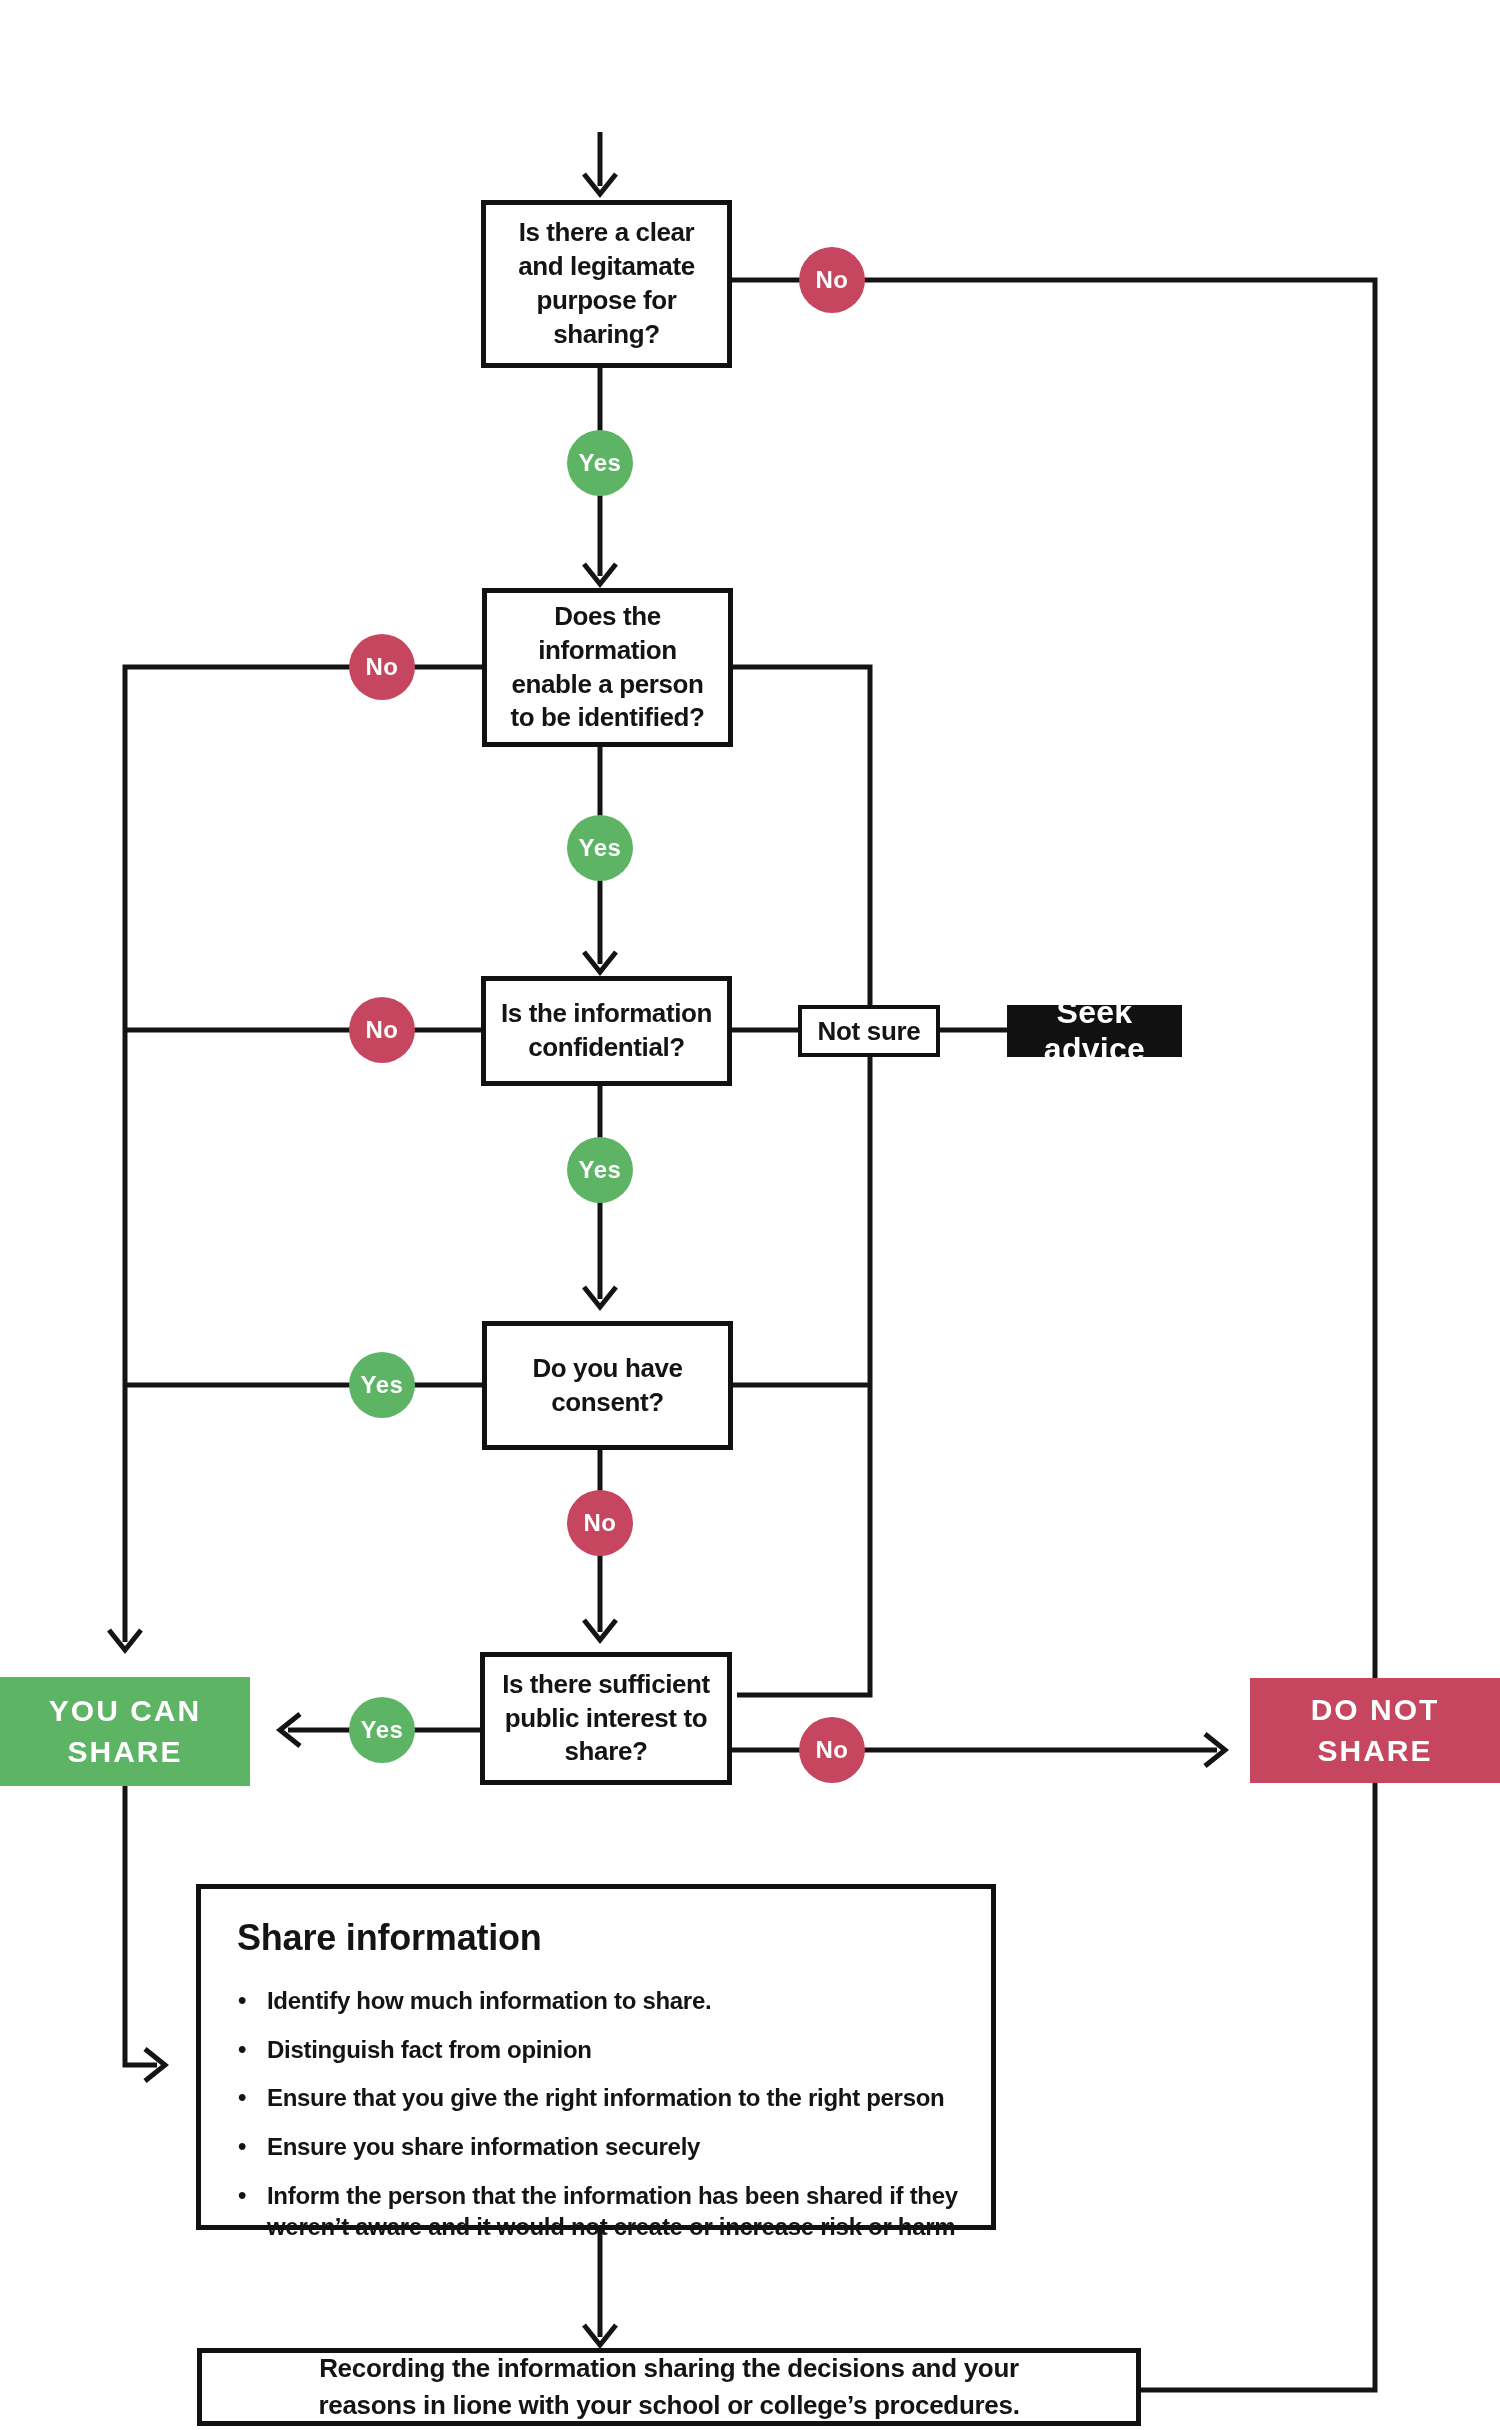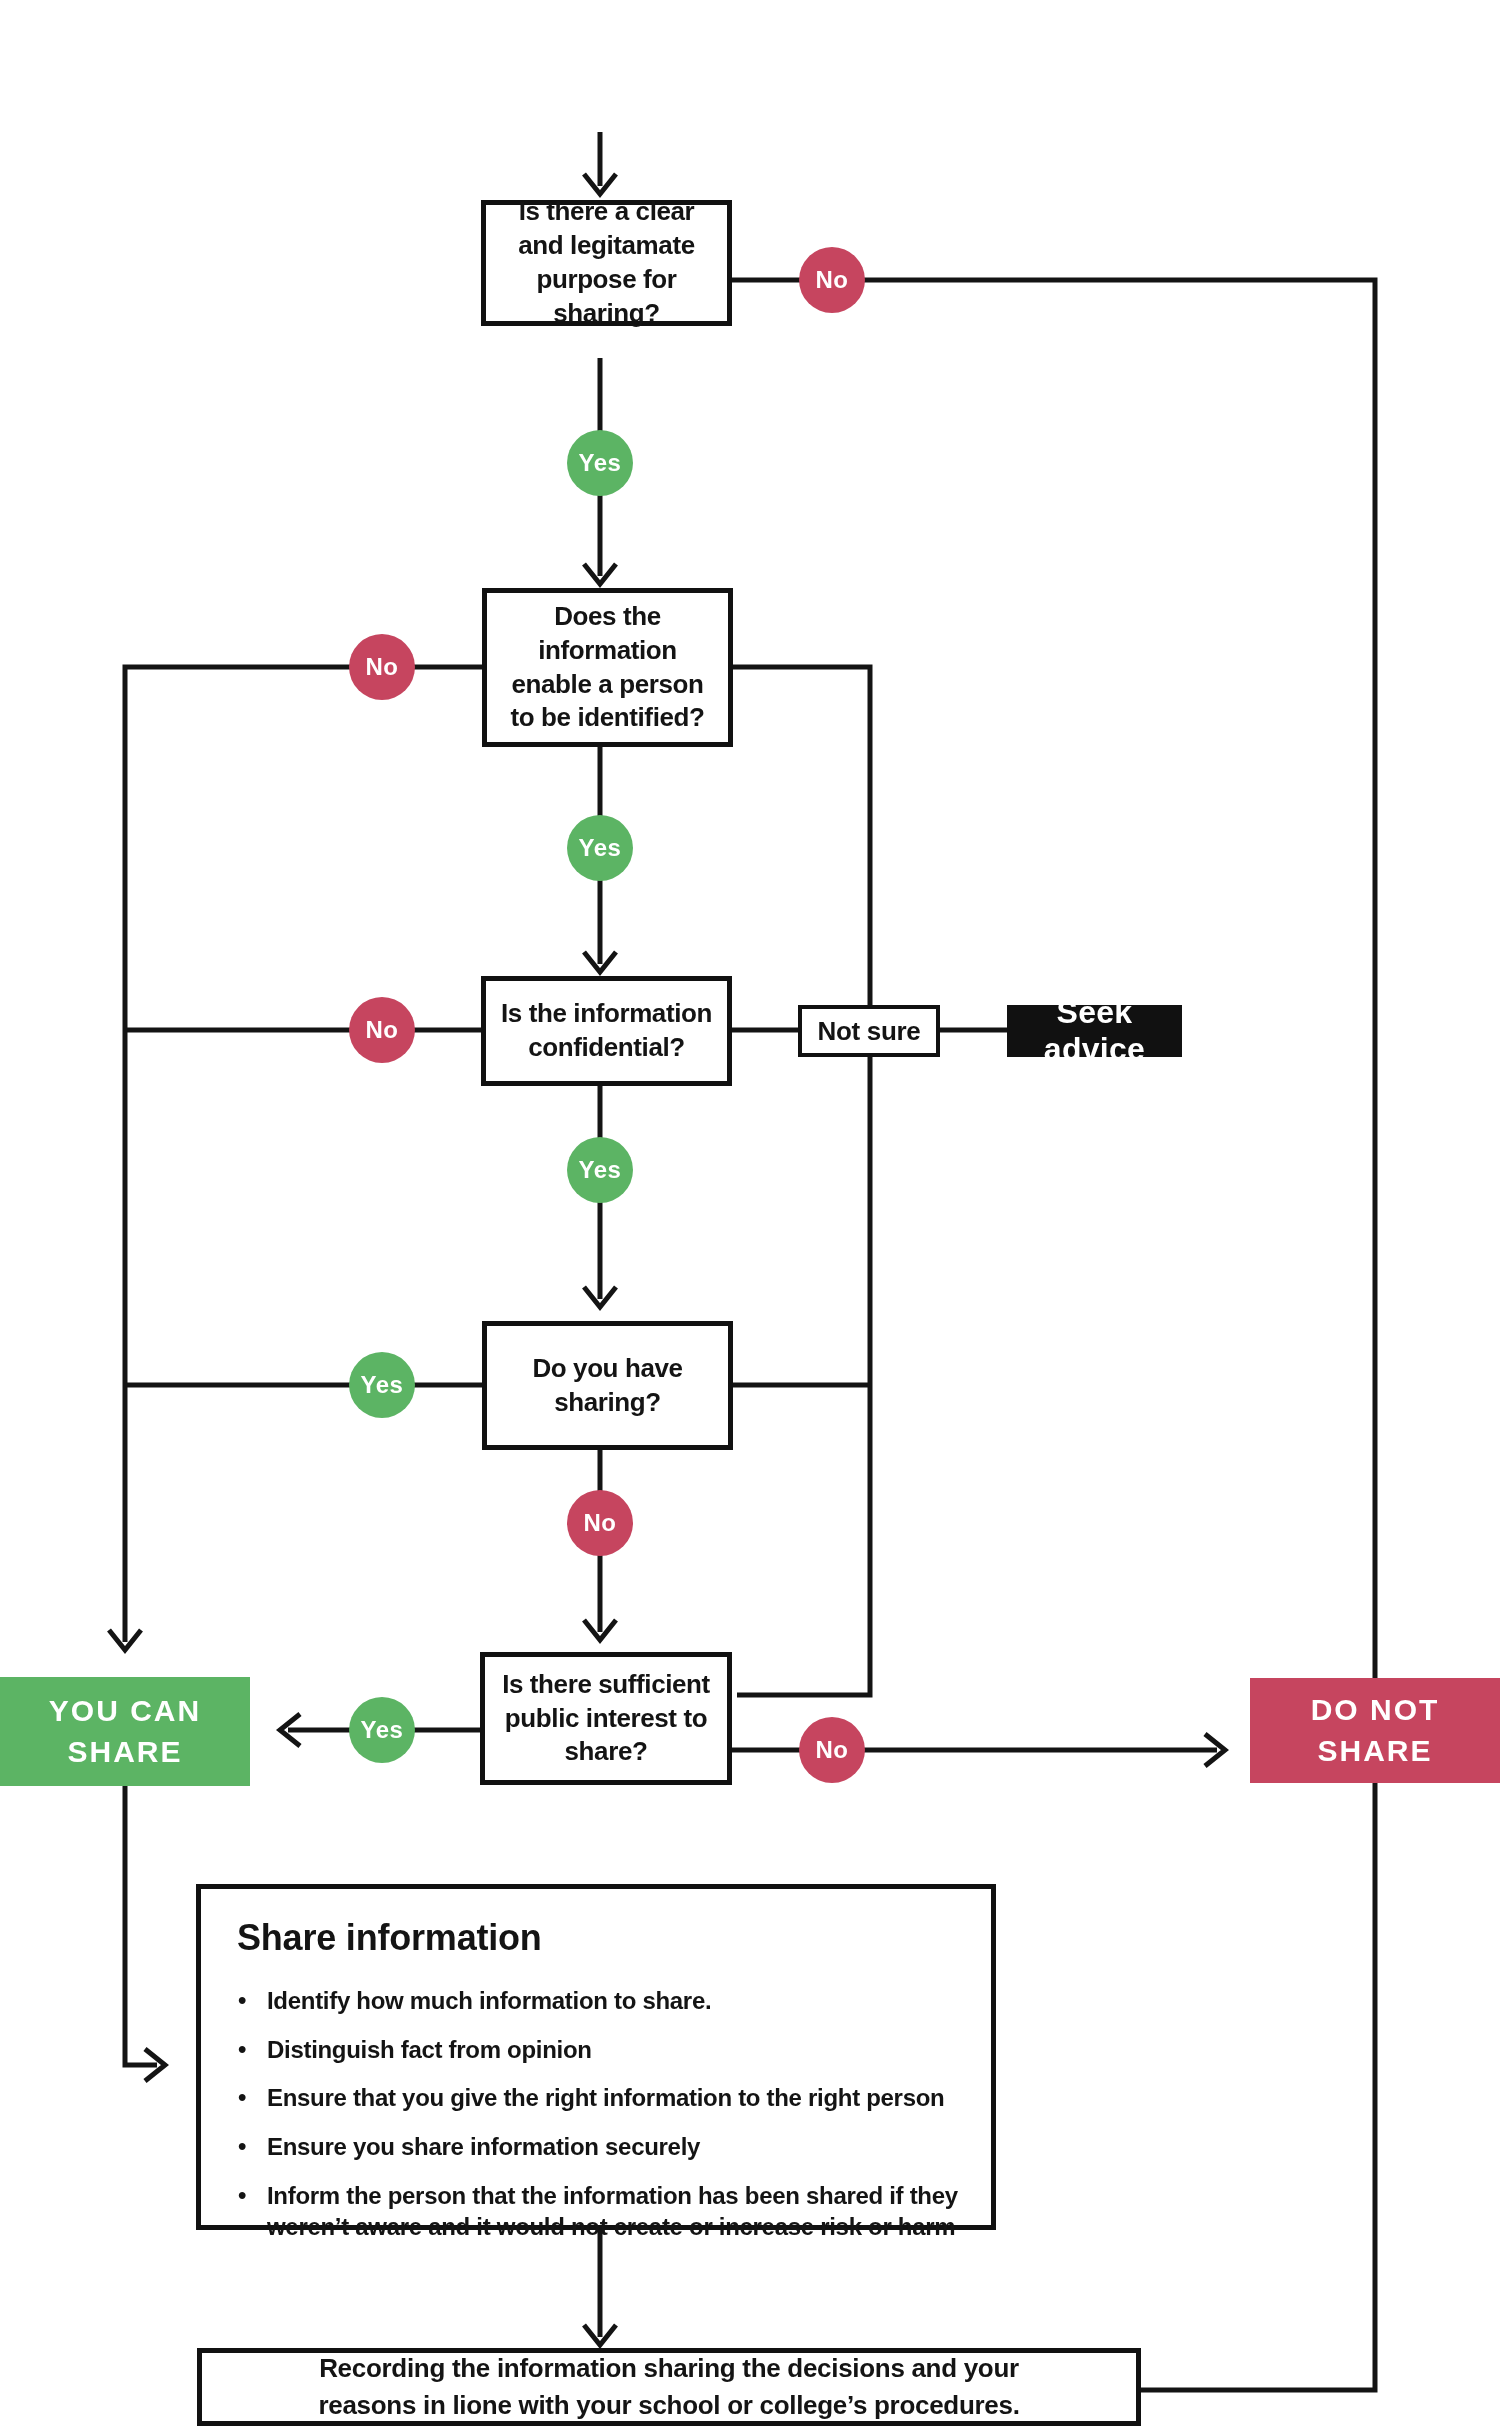--- a/index.html
+++ b/index.html
@@ -74,35 +74,35 @@
     <path d="M1205 1734 L1225 1750 L1205 1766"></path>
 
     <path d="M125 1786 V2065 H157"></path>
     <path d="M145 2049 L165 2065 L145 2081"></path>
 
     <path d="M600 2230 V2337"></path>
     <path d="M584 2325 L600 2345 L616 2325"></path>
   </svg>
 
 
-  <div class="node q pre" style="left:481px;top:200px;width:251px;height:126px;">Is there a clear
+  <div class="node q pre" style="left:481px;top:200px;width:251px;height:168px;">Is there a clear
 and legitamate
 purpose for
 sharing?</div>
 
   <div class="node q pre" style="left:482px;top:588px;width:251px;height:159px;">Does the
 information
 enable a person
 to be identified?</div>
 
   <div class="node q pre" style="left:481px;top:976px;width:251px;height:110px;">Is the information
 confidential?</div>
 
   <div class="node q pre" style="left:482px;top:1321px;width:251px;height:129px;">Do you have
-sharing?</div>
+consent?</div>
 
   <div class="node q pre" style="left:480px;top:1652px;width:252px;height:133px;">Is there sufficient
 public interest to
 share?</div>
 
   <div class="node mini" style="left:798px;top:1005px;width:142px;height:52px;">Not sure</div>
 
   <div class="node advice" style="left:1007px;top:1005px;width:175px;height:52px;">Seek advice</div>
 
   <div class="node outcome green pre" style="left:0;top:1677px;width:250px;height:109px;">YOU CAN

